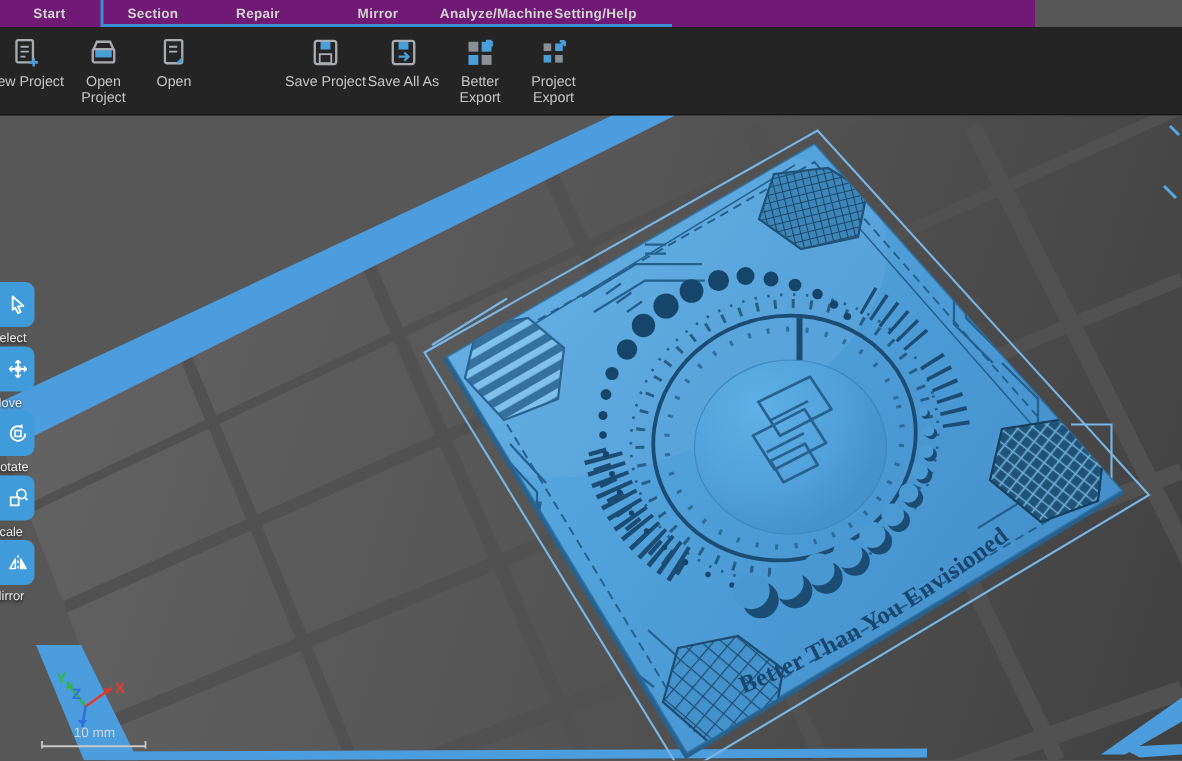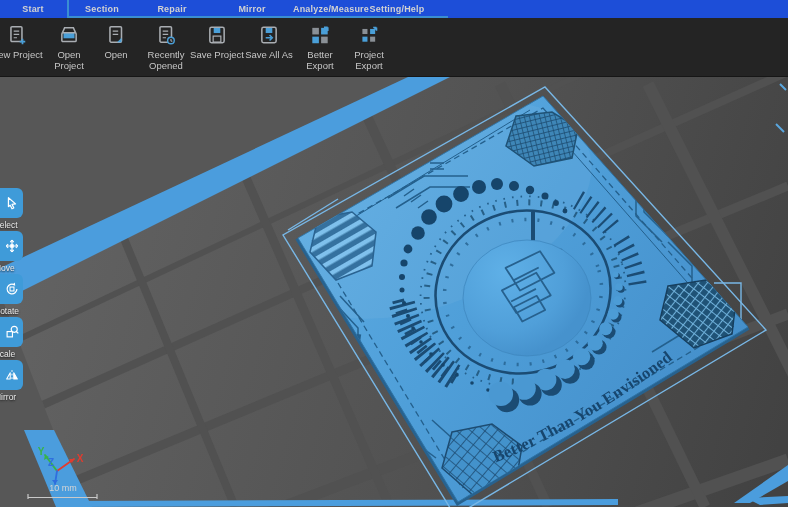--- a/index.html
+++ b/index.html
@@ -1,19 +1,19 @@
 <!DOCTYPE html>
 <html><head>
 <meta charset="utf-8">
 <style>
   html,body{margin:0;padding:0;}
   body{width:788px;height:507px;overflow:hidden;position:relative;background:#575757;
        font-family:"Liberation Sans",sans-serif;-webkit-font-smoothing:antialiased;}
   
-  .menubar{position:absolute;left:0;top:0;width:788px;height:18px;background:#1d4ed8;}
+  .menubar{position:absolute;left:0;top:0;width:690px;height:18px;background:#701a75;}
   .menubar .tab{position:absolute;top:0;height:18px;line-height:18px;transform:translateX(-50%);
        color:#d2d2d2;font-size:9px;font-weight:bold;letter-spacing:.2px;white-space:nowrap;cursor:default;}
   .tab-underline{position:absolute;top:16px;left:68px;width:380px;height:2px;background:#3a8ed2;}
   .tab-vline{position:absolute;top:0;left:67px;width:2px;height:18px;background:#3a8ed2;}
   
   .ribbon{position:absolute;left:0;top:18px;width:788px;height:58px;background:#242424;border-bottom:1px solid #161616;}
   .rbtn{position:absolute;top:4px;width:56px;text-align:center;color:#c6c6c6;font-size:9.5px;line-height:11px;}
   .rbtn .ric{display:block;margin:2px auto 3px auto;width:22px;height:22px;}
   
   .viewport{position:absolute;left:0;top:77px;width:788px;height:430px;}
@@ -24,21 +24,21 @@
         text-shadow:0 1px 2px rgba(0,0,0,.8);}
 </style>
 </head>
 <body>
 
 <div class="menubar">
   <span class="tab" style="left:33px">Start</span>
   <span class="tab" style="left:102px">Section</span>
   <span class="tab" style="left:172px">Repair</span>
   <span class="tab" style="left:252px">Mirror</span>
-  <span class="tab" style="left:331px">Analyze/Measure</span>
+  <span class="tab" style="left:331px">Analyze/Machine</span>
   <span class="tab" style="left:397px">Setting/Help</span>
   <div class="tab-underline"></div>
   <div class="tab-vline"></div>
 </div>
 
 <div class="ribbon">
 
   <div class="rbtn" style="left:-11px">
     <svg class="ric" viewBox="0 0 20 20">
       <rect x="4.5" y="2.5" width="10" height="13.5" rx="1" fill="none" stroke="#a9adb2" stroke-width="1.4"></rect>
@@ -62,30 +62,20 @@
   <div class="rbtn" style="left:88px">
     <svg class="ric" viewBox="0 0 20 20">
       <rect x="4.5" y="2.5" width="10.5" height="14" rx="1" fill="none" stroke="#a9adb2" stroke-width="1.4"></rect>
       <path d="M7 6.5h5M7 9.5h5" stroke="#a9adb2" stroke-width="1.1"></path>
       <path d="M15 12.5v4h-4z" fill="#4a9fd8"></path>
     </svg>
     <span>Open</span><br>
     <span></span>
   </div>
 
-  <div class="rbtn" style="left:138px">
-    <svg class="ric" viewBox="0 0 20 20">
-      <rect x="4.5" y="2.5" width="10.5" height="14" rx="1" fill="none" stroke="#a9adb2" stroke-width="1.4"></rect>
-      <path d="M7 6.5h5M7 9.5h5M7 12.5h3" stroke="#a9adb2" stroke-width="1.1"></path>
-      <circle cx="14.5" cy="15" r="3" fill="#242424" stroke="#4a9fd8" stroke-width="1.3"></circle>
-      <path d="M14.5 13.6v1.6l1.2.7" stroke="#a9adb2" stroke-width="1"></path>
-    </svg>
-    <span>Recently</span><br>
-    <span>Opened</span>
-  </div>
 
   <div class="rbtn" style="left:241px">
     <svg class="ric" viewBox="0 0 20 20">
       <rect x="3.5" y="3" width="13" height="14" rx="1.5" fill="none" stroke="#a9adb2" stroke-width="1.4"></rect>
       <rect x="7" y="3.6" width="6" height="4.6" fill="#4a9fd8"></rect>
       <path d="M7 12.5h5M10.5 10l2.5 2.5-2.5 2.5" fill="none" stroke="#4a9fd8" stroke-width="1.4"></path>
     </svg>
     <span>Save All As</span><br>
     <span></span>
   </div>

